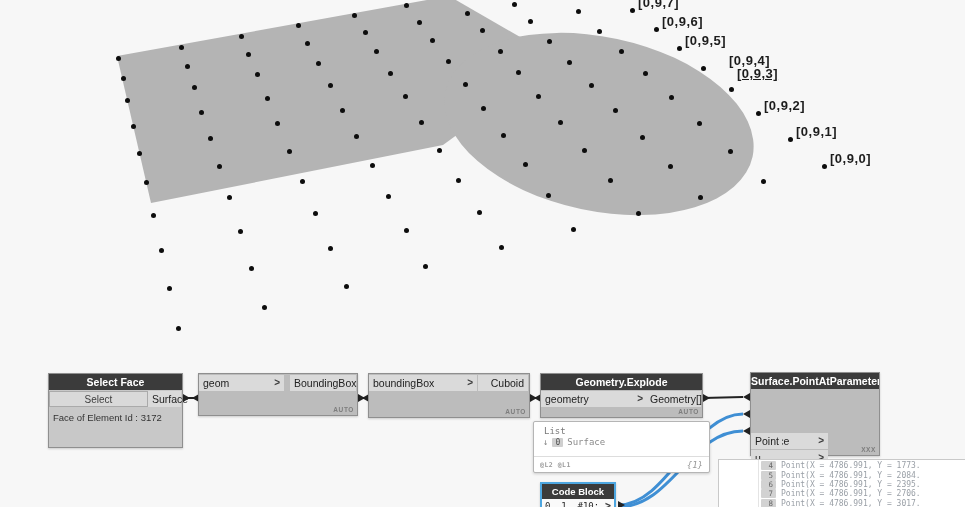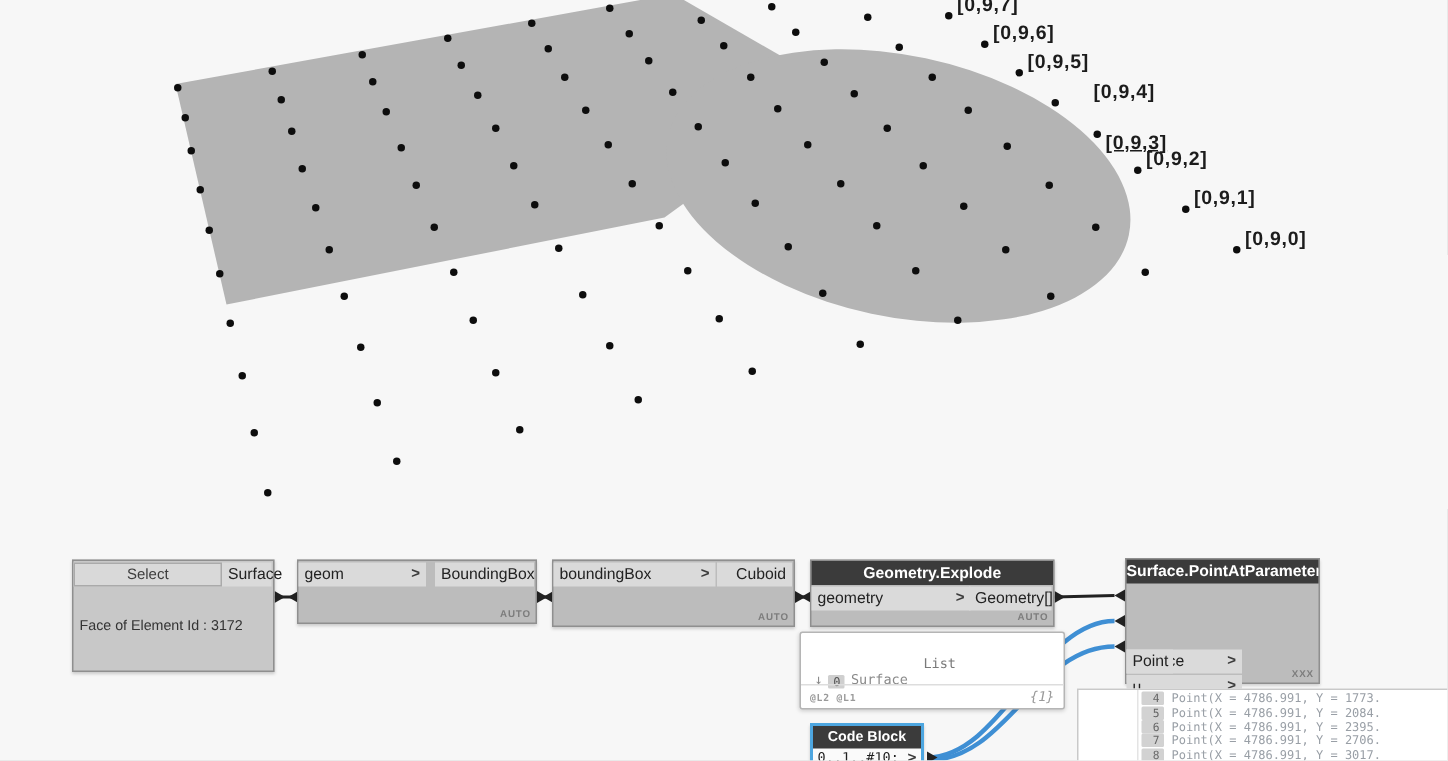--- a/index.html
+++ b/index.html
@@ -37,21 +37,21 @@
         justify-content:space-between;align-items:center;margin-top:43px;}
   
   #code-block{border:2px solid var(--selection);background:#fafafa;}
   #code-block .node-header{height:15px;line-height:15px;font-size:9.5px;}
   .cb-body{display:flex;justify-content:space-between;align-items:center;padding:1px 3px;
         font-family:"DejaVu Sans Mono",monospace;font-size:9px;color:#1f1f1f;}
   
   #list-bubble{position:absolute;left:533px;top:421px;width:177px;height:52px;background:#fff;
         border:1px solid #b5b5b5;border-radius:2px;box-shadow:0 1px 3px rgba(0,0,0,.18);
         font-family:"DejaVu Sans Mono",monospace;box-sizing:border-box;}
-  .bubble-head{padding:16px 0 0 10px;font-size:9px;color:#7a7a7a;text-align:center;}
+  .bubble-head{padding:4px 0 0 10px;font-size:9px;color:#7a7a7a;}
   .bubble-item{margin:1px 0 0 9px;font-size:9px;color:#8a8a8a;display:flex;align-items:center;gap:4px;}
   .idx-badge{background:#cfcfcf;color:#555;padding:0 3px;font-size:8px;border-radius:1px;}
   .bubble-foot{position:absolute;left:0;right:0;bottom:0;height:15px;border-top:1px solid #ddd;
         display:flex;justify-content:space-between;align-items:center;padding:0 6px;}
   .levels{font-size:6.5px;font-weight:bold;color:#9a9a9a;letter-spacing:0.5px;}
   .count{font-size:9px;font-style:italic;color:#9a9a9a;}
   
   #out-panel{position:absolute;left:718px;top:459px;width:260px;height:60px;background:#fff;
         border:1px solid #c9c9c9;box-sizing:border-box;}
   #out-divider{position:absolute;left:39px;top:0;bottom:0;border-left:1px solid #e4e4e4;}
@@ -163,21 +163,21 @@
         <div class="dot" style="left: 728.5px; top: 86.5px;"></div>
         <div class="dot" style="left: 700.5px; top: 65.5px;"></div>
         <div class="dot" style="left: 676.5px; top: 45.5px;"></div>
         <div class="dot" style="left: 653.5px; top: 26.5px;"></div>
         <div class="dot" style="left: 629.5px; top: 7.5px;"></div>
       </div>
     <div id="labels-layer">
         <div class="pt-label" style="left: 830px; top: 151px;">[0,9,0]</div>
         <div class="pt-label" style="left: 796px; top: 124px;">[0,9,1]</div>
         <div class="pt-label" style="left: 764px; top: 98px;">[0,9,2]</div>
-        <div class="pt-label" style="left: 737px; top: 87px; text-decoration: underline;">[0,9,3]</div>
+        <div class="pt-label" style="left: 737px; top: 66px; text-decoration: underline;">[0,9,3]</div>
         <div class="pt-label" style="left: 709px; top: 53px; padding-left: 20px;">[0,9,4]</div>
         <div class="pt-label" style="left: 685px; top: 33px;">[0,9,5]</div>
         <div class="pt-label" style="left: 662px; top: 14px;">[0,9,6]</div>
         <div class="pt-label" style="left: 638px; top: -5px;">[0,9,7]</div>
       </div>
   </div>
 
   <svg id="wire-layer">
     <path d="M183,398 L199,398" style="stroke:var(--wire);stroke-width:2;fill:none"></path>
     <path d="M358,398 L369,398" style="stroke:var(--wire);stroke-width:2;fill:none"></path>
@@ -194,20 +194,21 @@
       <polygon points="541,394 541,402 534,398"></polygon>
       <polygon points="703,394 710,398 703,402"></polygon>
       <polygon points="750,393 750,401 743,397"></polygon>
       <polygon points="750,410 750,418 743,414"></polygon>
       <polygon points="750,427 750,435 743,431"></polygon>
       <polygon points="618,501 625,505 618,509"></polygon>
     </g>
   </svg>
 
   <div class="node" style="left:48px;top:373px;width:135px;height:75px;background:#c8c8c8">
+    <div class="node-header">Select Face</div>
     <div class="ports-row">
       <div class="select-btn">Select</div>
       <div class="port out" style="width:33px">Surface</div>
     </div>
     <div class="sf-detail">Face of Element Id : 3172</div>
   </div>
 
   <div class="node" style="left:198px;top:373px;width:160px;height:43px">
     <div class="ports-row">
       <div class="port in" style="width:85px">

